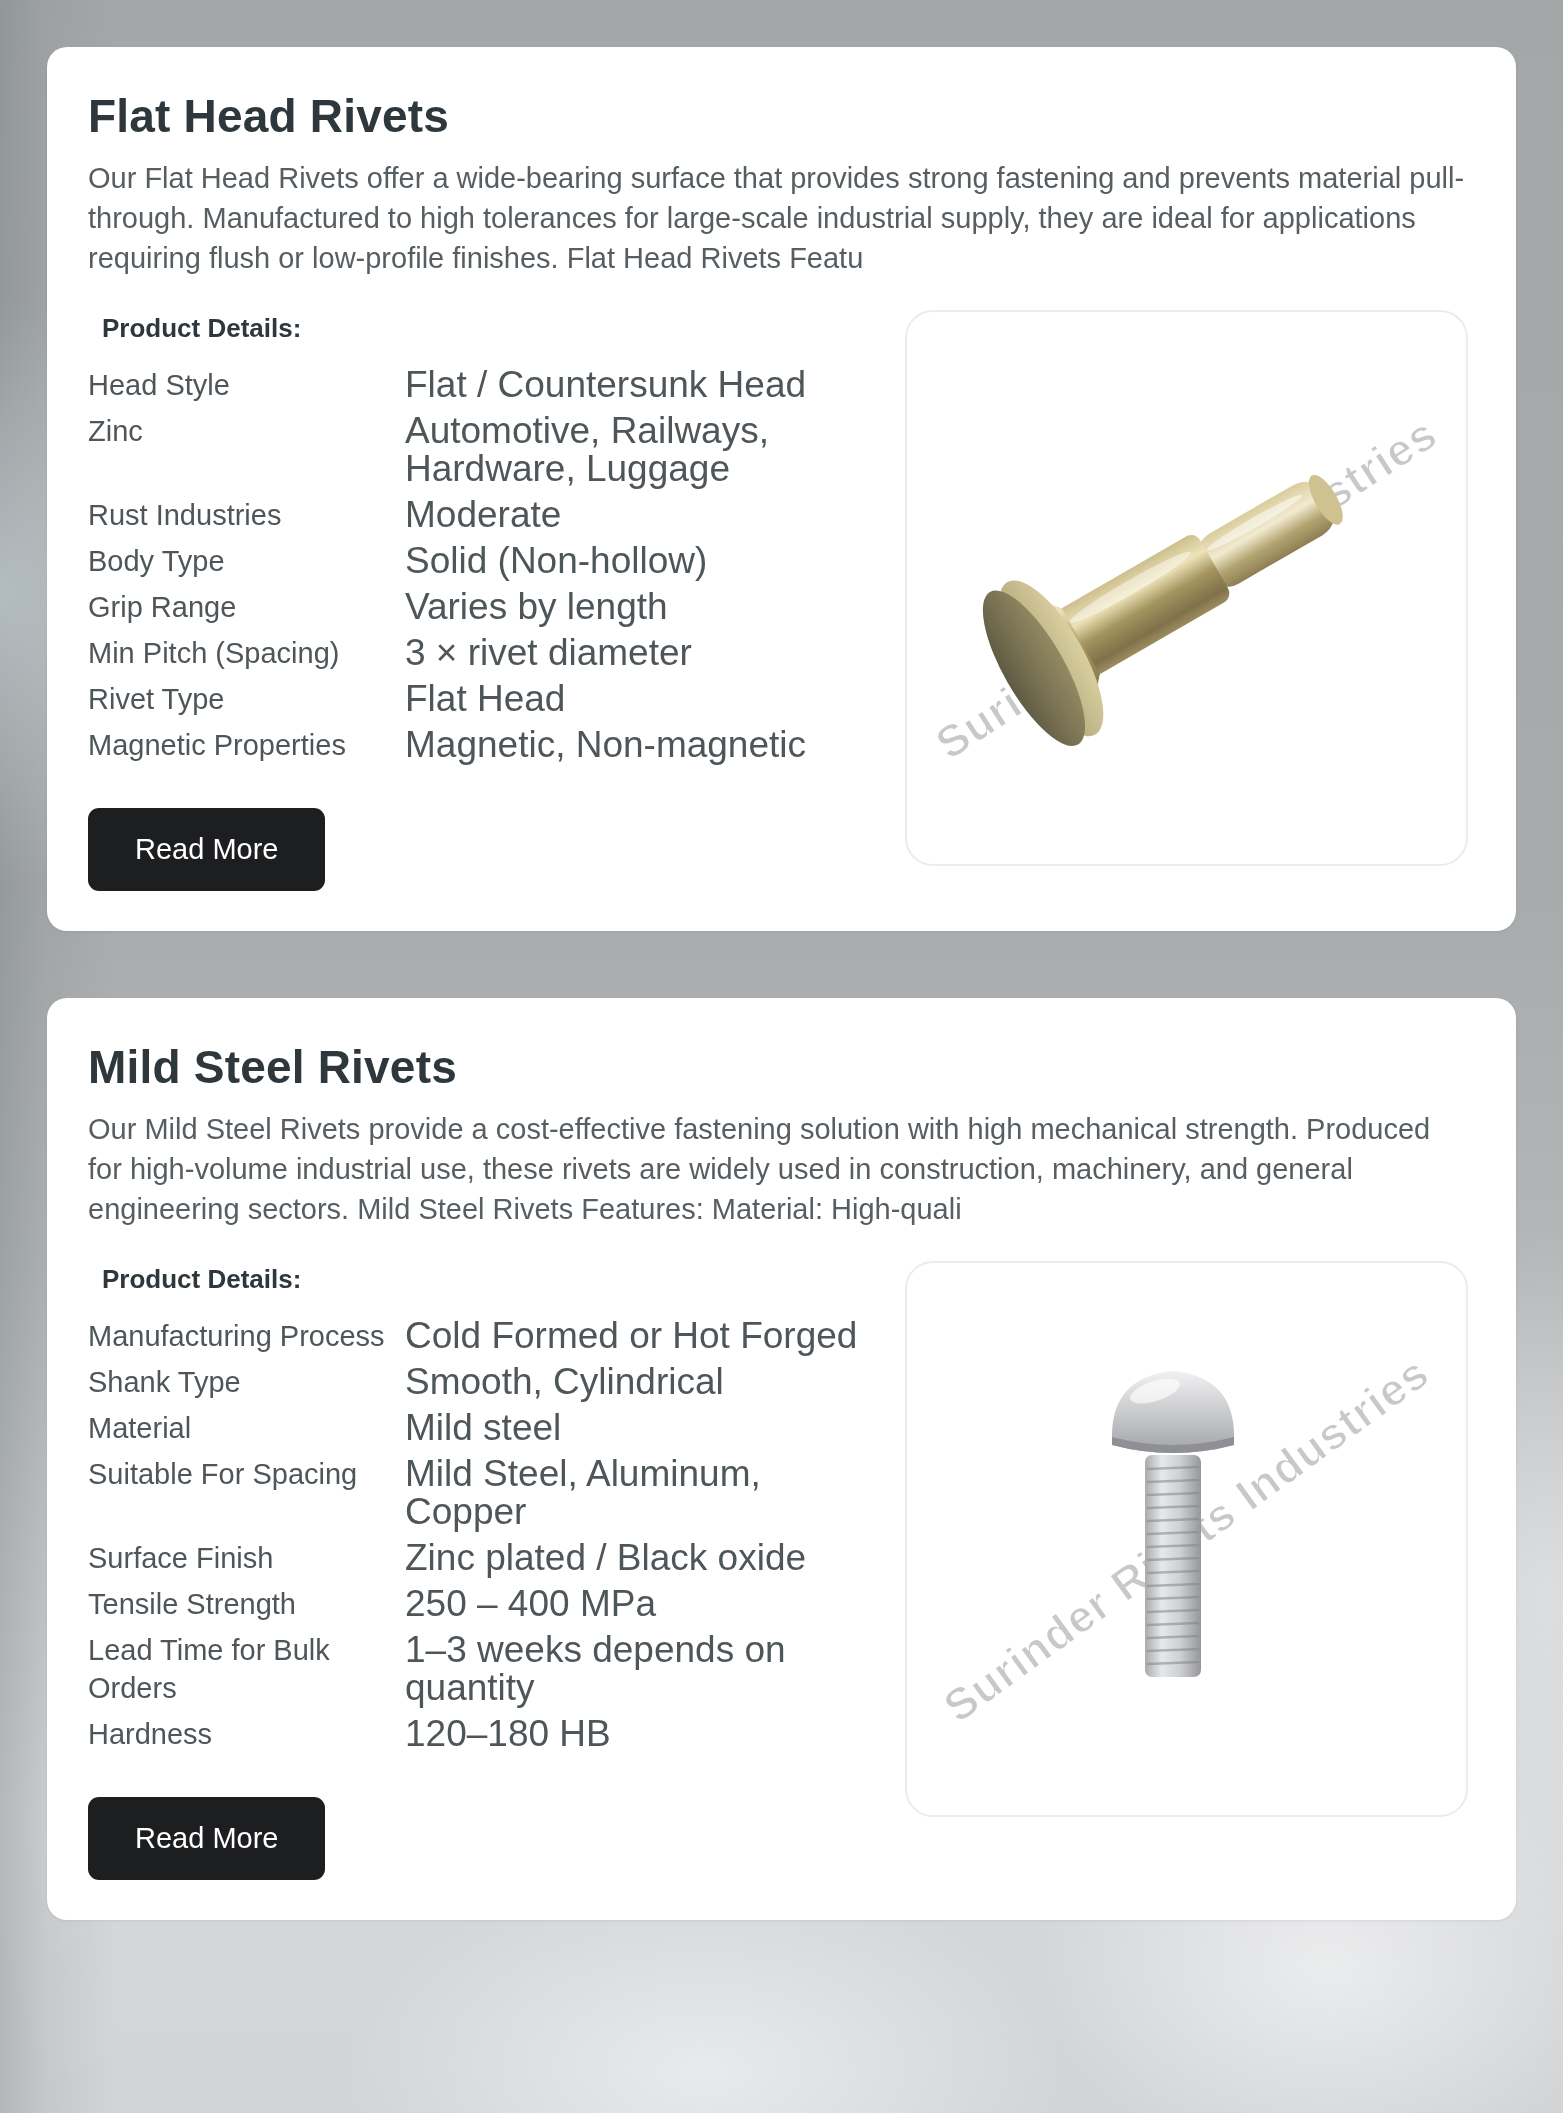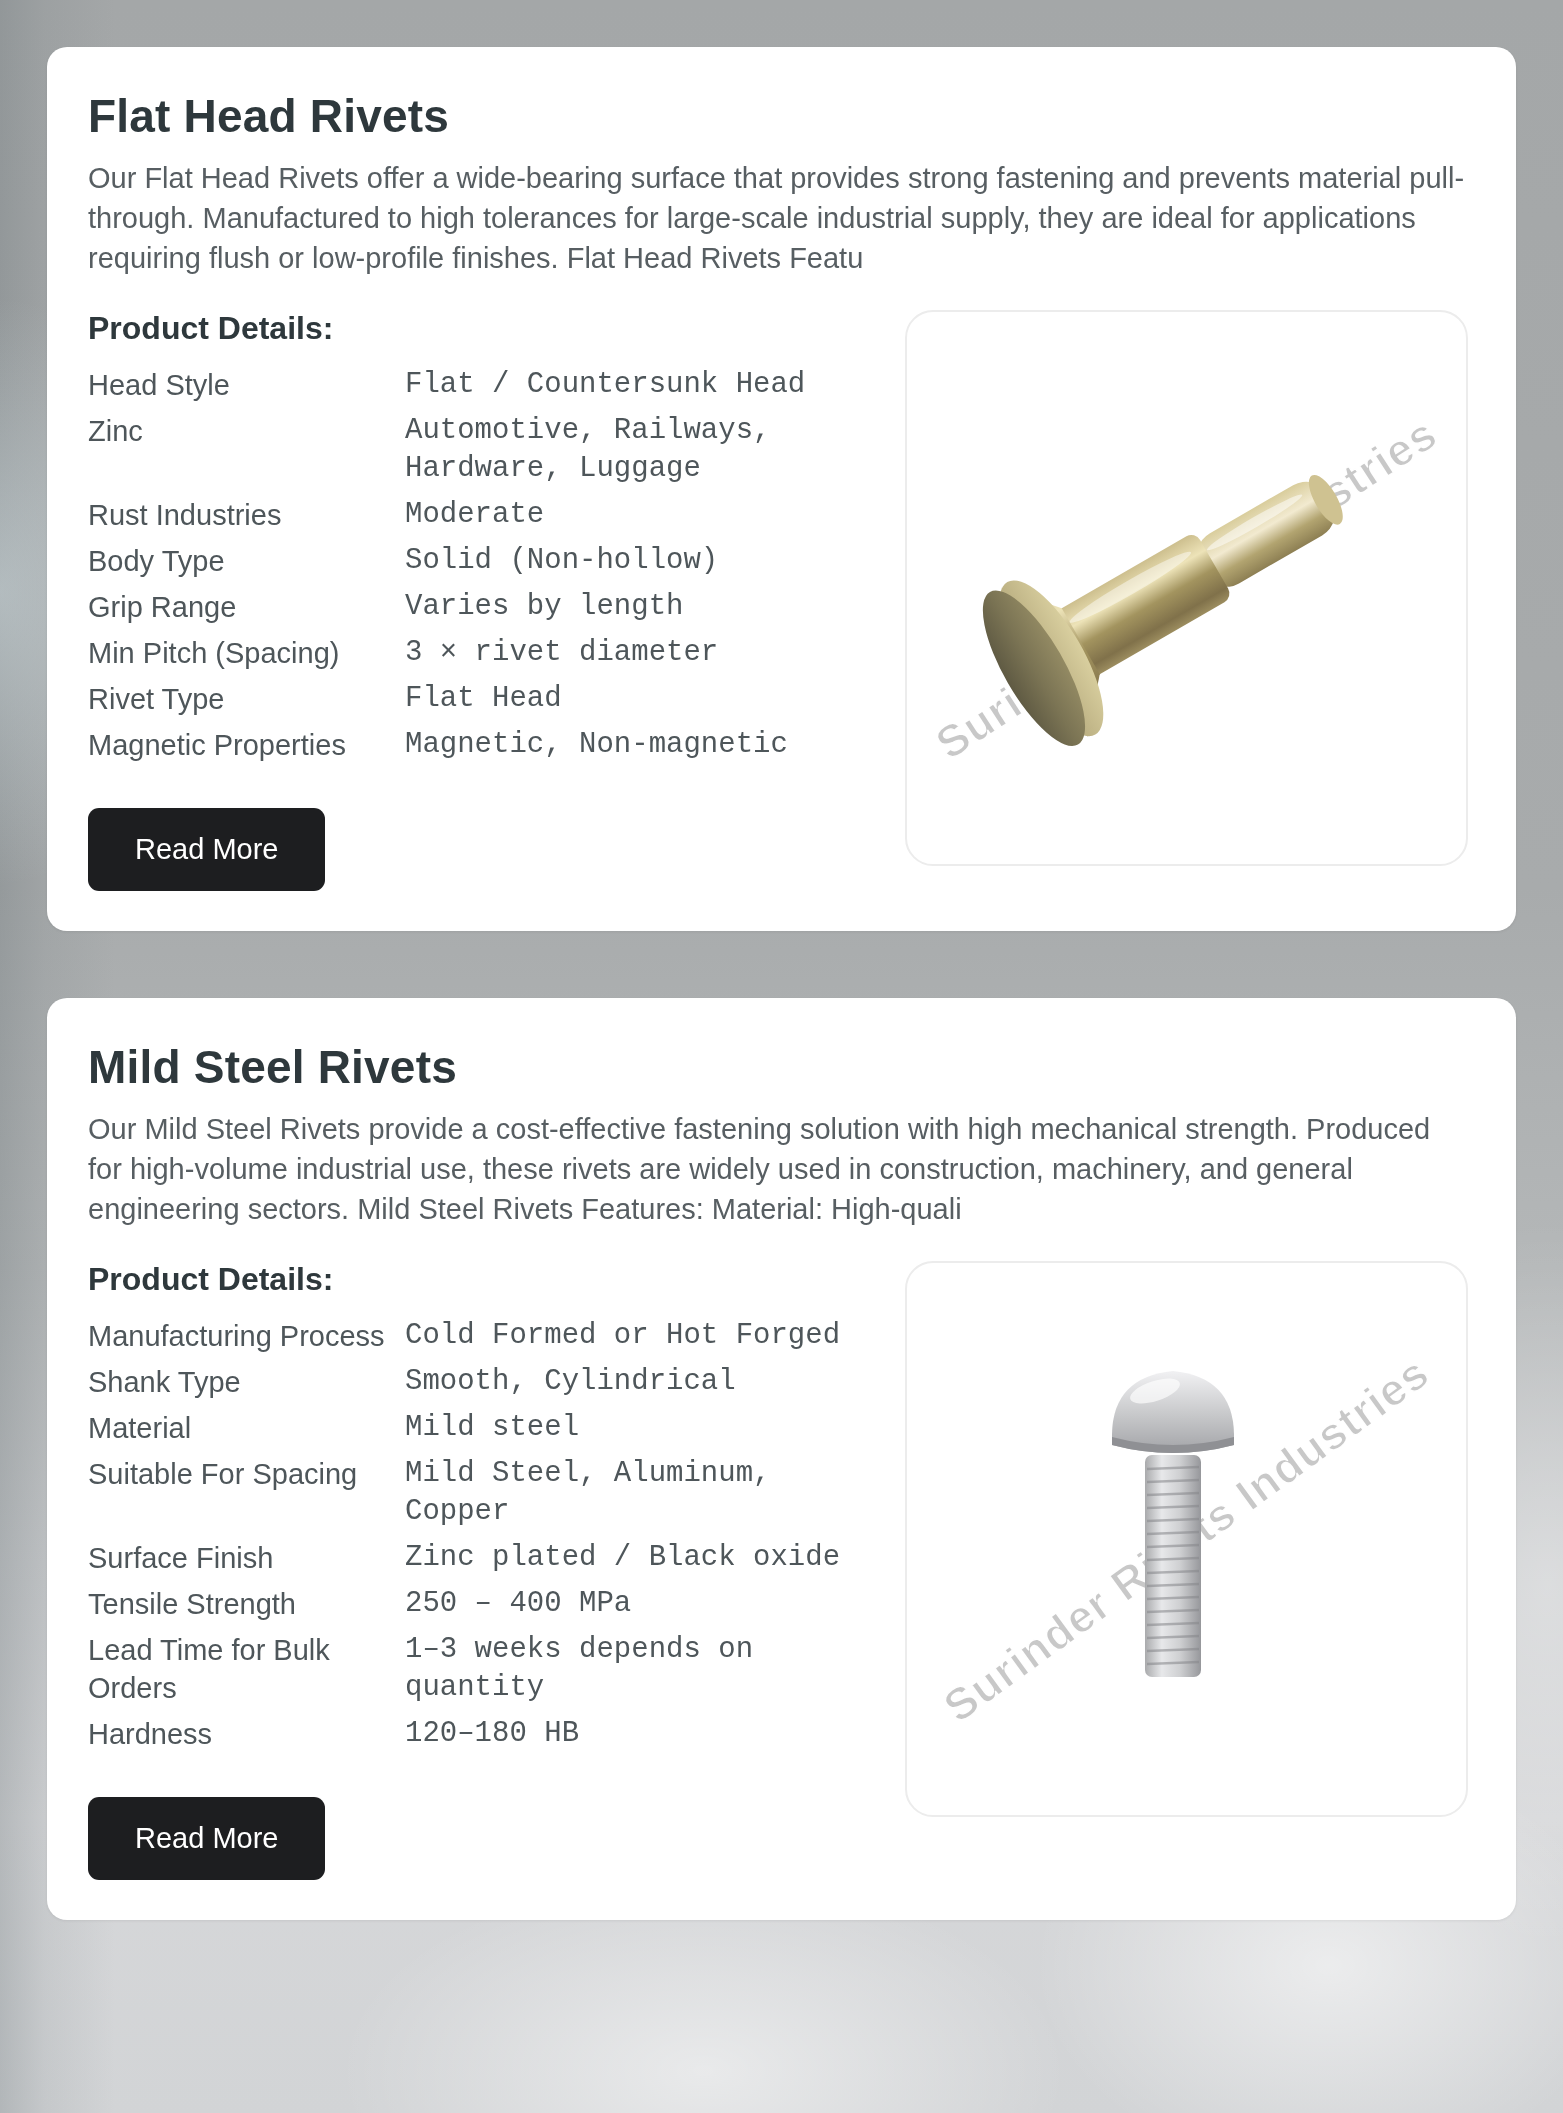--- a/index.html
+++ b/index.html
@@ -24,29 +24,29 @@
   .card-title{
     font-size:46px;line-height:55px;font-weight:700;color:#2e383c;
     margin:6px 0 14px 0;letter-spacing:.2px;
   }
   .card-desc{
     font-size:29px;line-height:40px;color:#575e62;margin:0 0 32px 0;
   }
   .details-row{display:flex;align-items:flex-start;}
   .details-col{flex:1 1 auto;min-width:0;}
   .details-heading{
-    font-size:32px;line-height:36px;font-weight:700;color:#2e383c;margin:0 0 16px 0;
+    font-size:26px;line-height:36px;font-weight:700;color:#2e383c;margin:0 0 16px 14px;
   }
   .spec-table{width:826px;}
   .spec-row{display:flex;padding:4px 0;}
   .spec-label{
     flex:0 0 317px;font-size:29px;line-height:38px;color:#4e565a;padding-right:20px;box-sizing:border-box;
   }
   .spec-value{
-    flex:1 1 auto;font-size:29px;line-height:38px;color:#4e565a;max-width:470px;font-family:Liberation Mono, monospace;
+    flex:1 1 auto;font-size:37px;line-height:38px;color:#4e565a;max-width:470px;
   }
   .read-more-btn{
     margin-top:40px;display:inline-block;border:none;cursor:pointer;
     background:#1d1e20;color:#ffffff;font-family:inherit;
     font-size:29px;line-height:71px;height:83px;padding:0 47px;border-radius:11px;
   }
   .image-box{
     flex:0 0 563px;width:563px;height:556px;box-sizing:border-box;
     border:2px solid #ececec;border-radius:28px;background:#ffffff;
     display:flex;align-items:center;justify-content:center;overflow:hidden;

